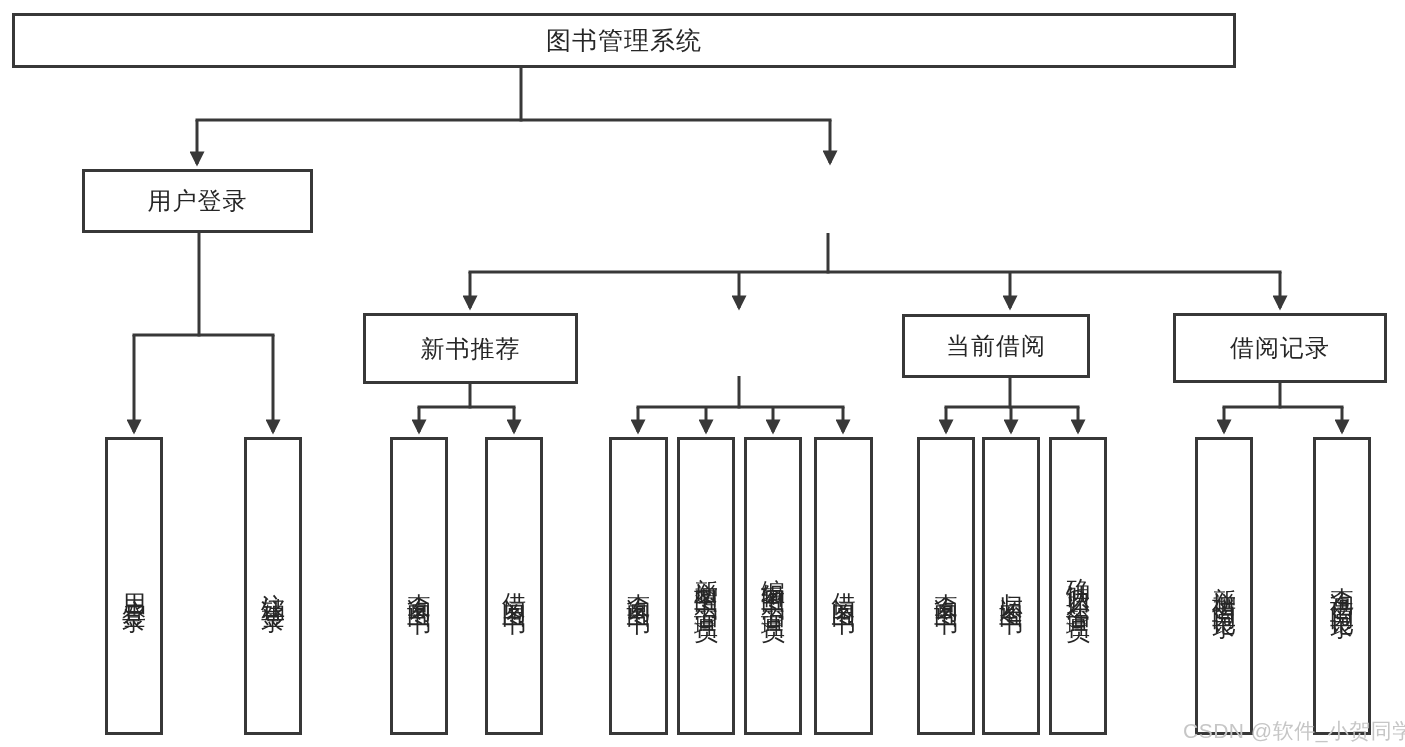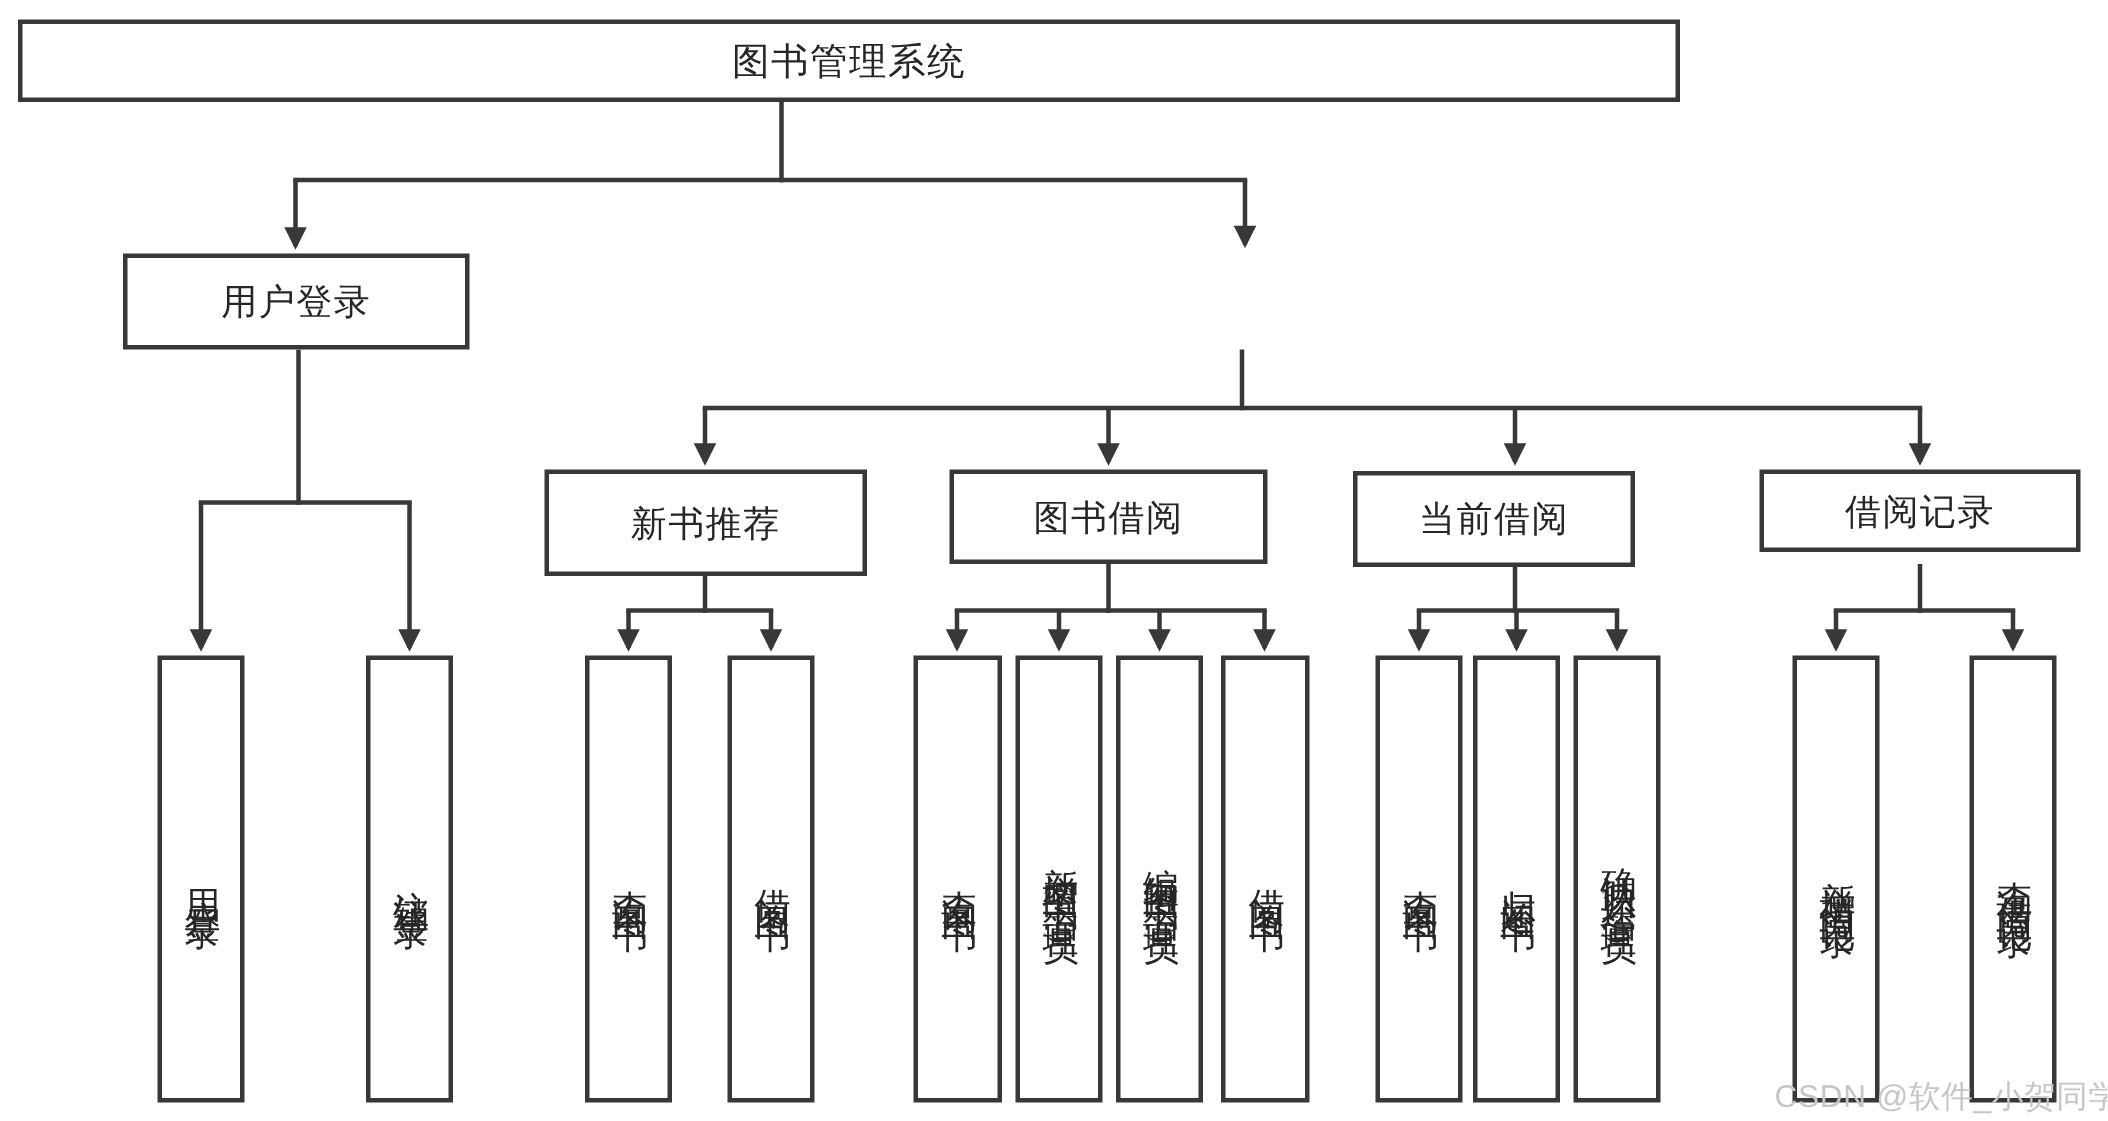--- a/index.html
+++ b/index.html
@@ -91,38 +91,35 @@
       <line x1="1011" y1="407" x2="1011" y2="432" marker-end="url(#arw)"></line>
       <line x1="1078" y1="407" x2="1078" y2="432" marker-end="url(#arw)"></line>
 
       <line x1="1280" y1="376" x2="1280" y2="408.5"></line>
       <line x1="1222.5" y1="407" x2="1343.5" y2="407"></line>
       <line x1="1224" y1="407" x2="1224" y2="432" marker-end="url(#arw)"></line>
       <line x1="1342" y1="407" x2="1342" y2="432" marker-end="url(#arw)"></line>
     </g>
   </svg>
 
-  <div class="box h root" style="left:12px;top:13px;width:1108px;height:55px">
+  <div class="box h root" style="left:12px;top:13px;width:1224px;height:55px">
     <span>图书管理系统</span>
   </div>
 
   <div class="box h" style="left:82px;top:169px;width:231px;height:64px">
     <span>用户登录</span>
   </div>
 
   <div class="box h" style="left:363px;top:313px;width:215px;height:71px">
     <span>新书推荐</span>
   </div>
-  <div class="box h" style="left:633px;top:313px;width:212px;height:63px">
-    <span>图书借阅</span>
-  </div>
   <div class="box h" style="left:902px;top:314px;width:188px;height:64px">
     <span>当前借阅</span>
   </div>
-  <div class="box h" style="left:1173px;top:313px;width:214px;height:55px">
+  <div class="box h" style="left:1173px;top:313px;width:214px;height:70px">
     <span>借阅记录</span>
   </div>
 
   <div class="box v" style="left:105px;top:437px;width:58px;height:298px">
     <span>用户登录</span>
   </div>
   <div class="box v" style="left:244px;top:437px;width:58px;height:298px">
     <span>注销登录</span>
   </div>
   <div class="box v" style="left:390px;top:437px;width:58px;height:298px">

